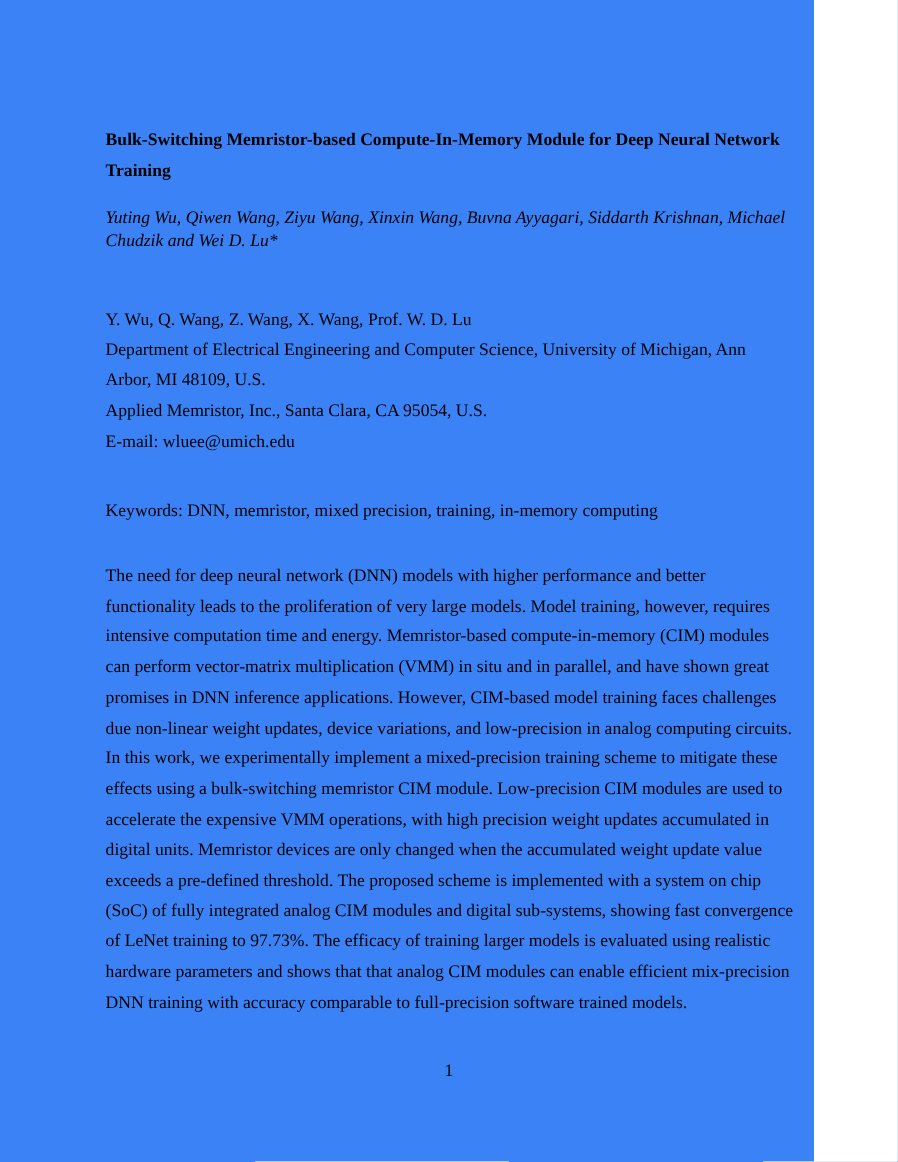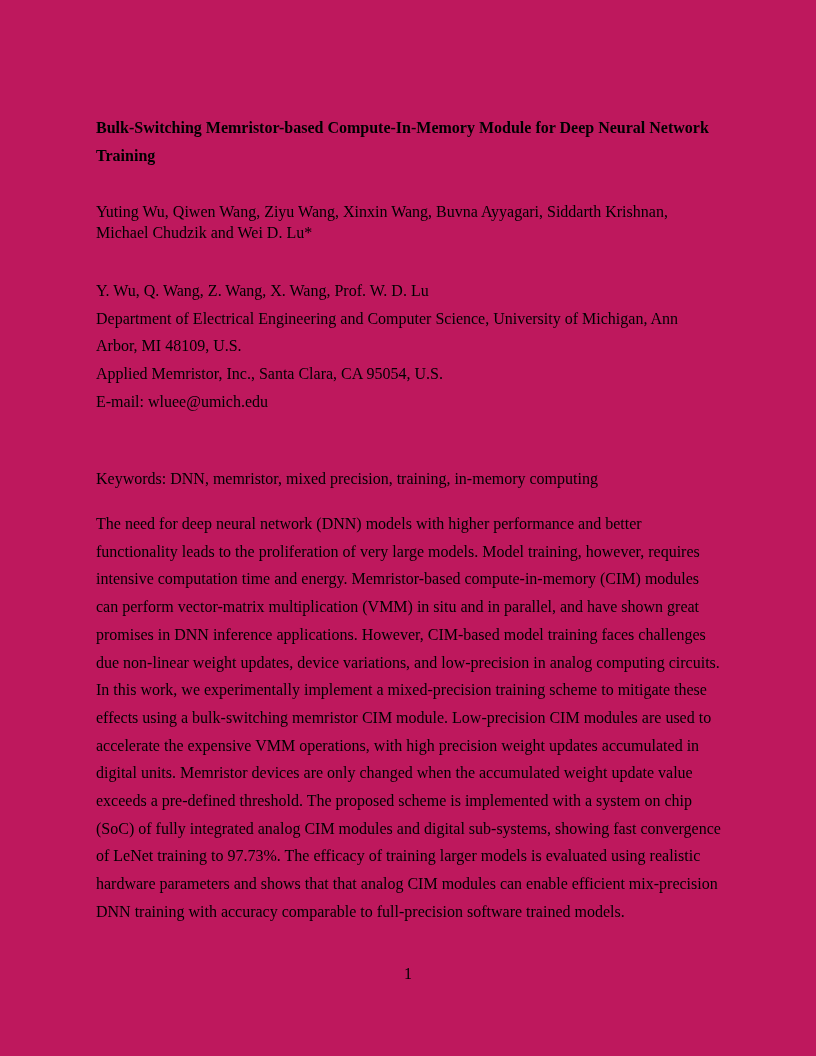--- a/index.html
+++ b/index.html
@@ -4,23 +4,23 @@
 <style>
   * { margin: 0; padding: 0; box-sizing: border-box; }
 
   html, body {
     width: 816px;
     background: #ffffff;
   }
 
   .page {
     position: relative;
-    width: 816px;
+    width: 740px;
     height: 1056px;
-    background: #be185d;
+    background: #3b82f6;
     font-family: "Liberation Serif", "DejaVu Serif", serif;
     color: #000000;
     overflow: hidden;
   }
 
   
   .block {
     position: absolute;
     left: 96px;
     width: 626px;
@@ -29,30 +29,31 @@
     text-align: left;
     white-space: normal;
   }
 
   .paper-title {
     top: 114px;
     font-weight: bold;
   }
 
   .author-list {
-    top: 201px;
+    top: 188px;
+    font-style: italic;
     line-height: 21px;
   }
 
   .affiliation-block {
     top: 277px;
   }
 
   .keywords-line {
-    top: 465px;
+    top: 451px;
   }
 
   .abstract-paragraph {
     top: 510px;
   }
 
   .page-number {
     position: absolute;
     left: 0;
     top: 964px;

